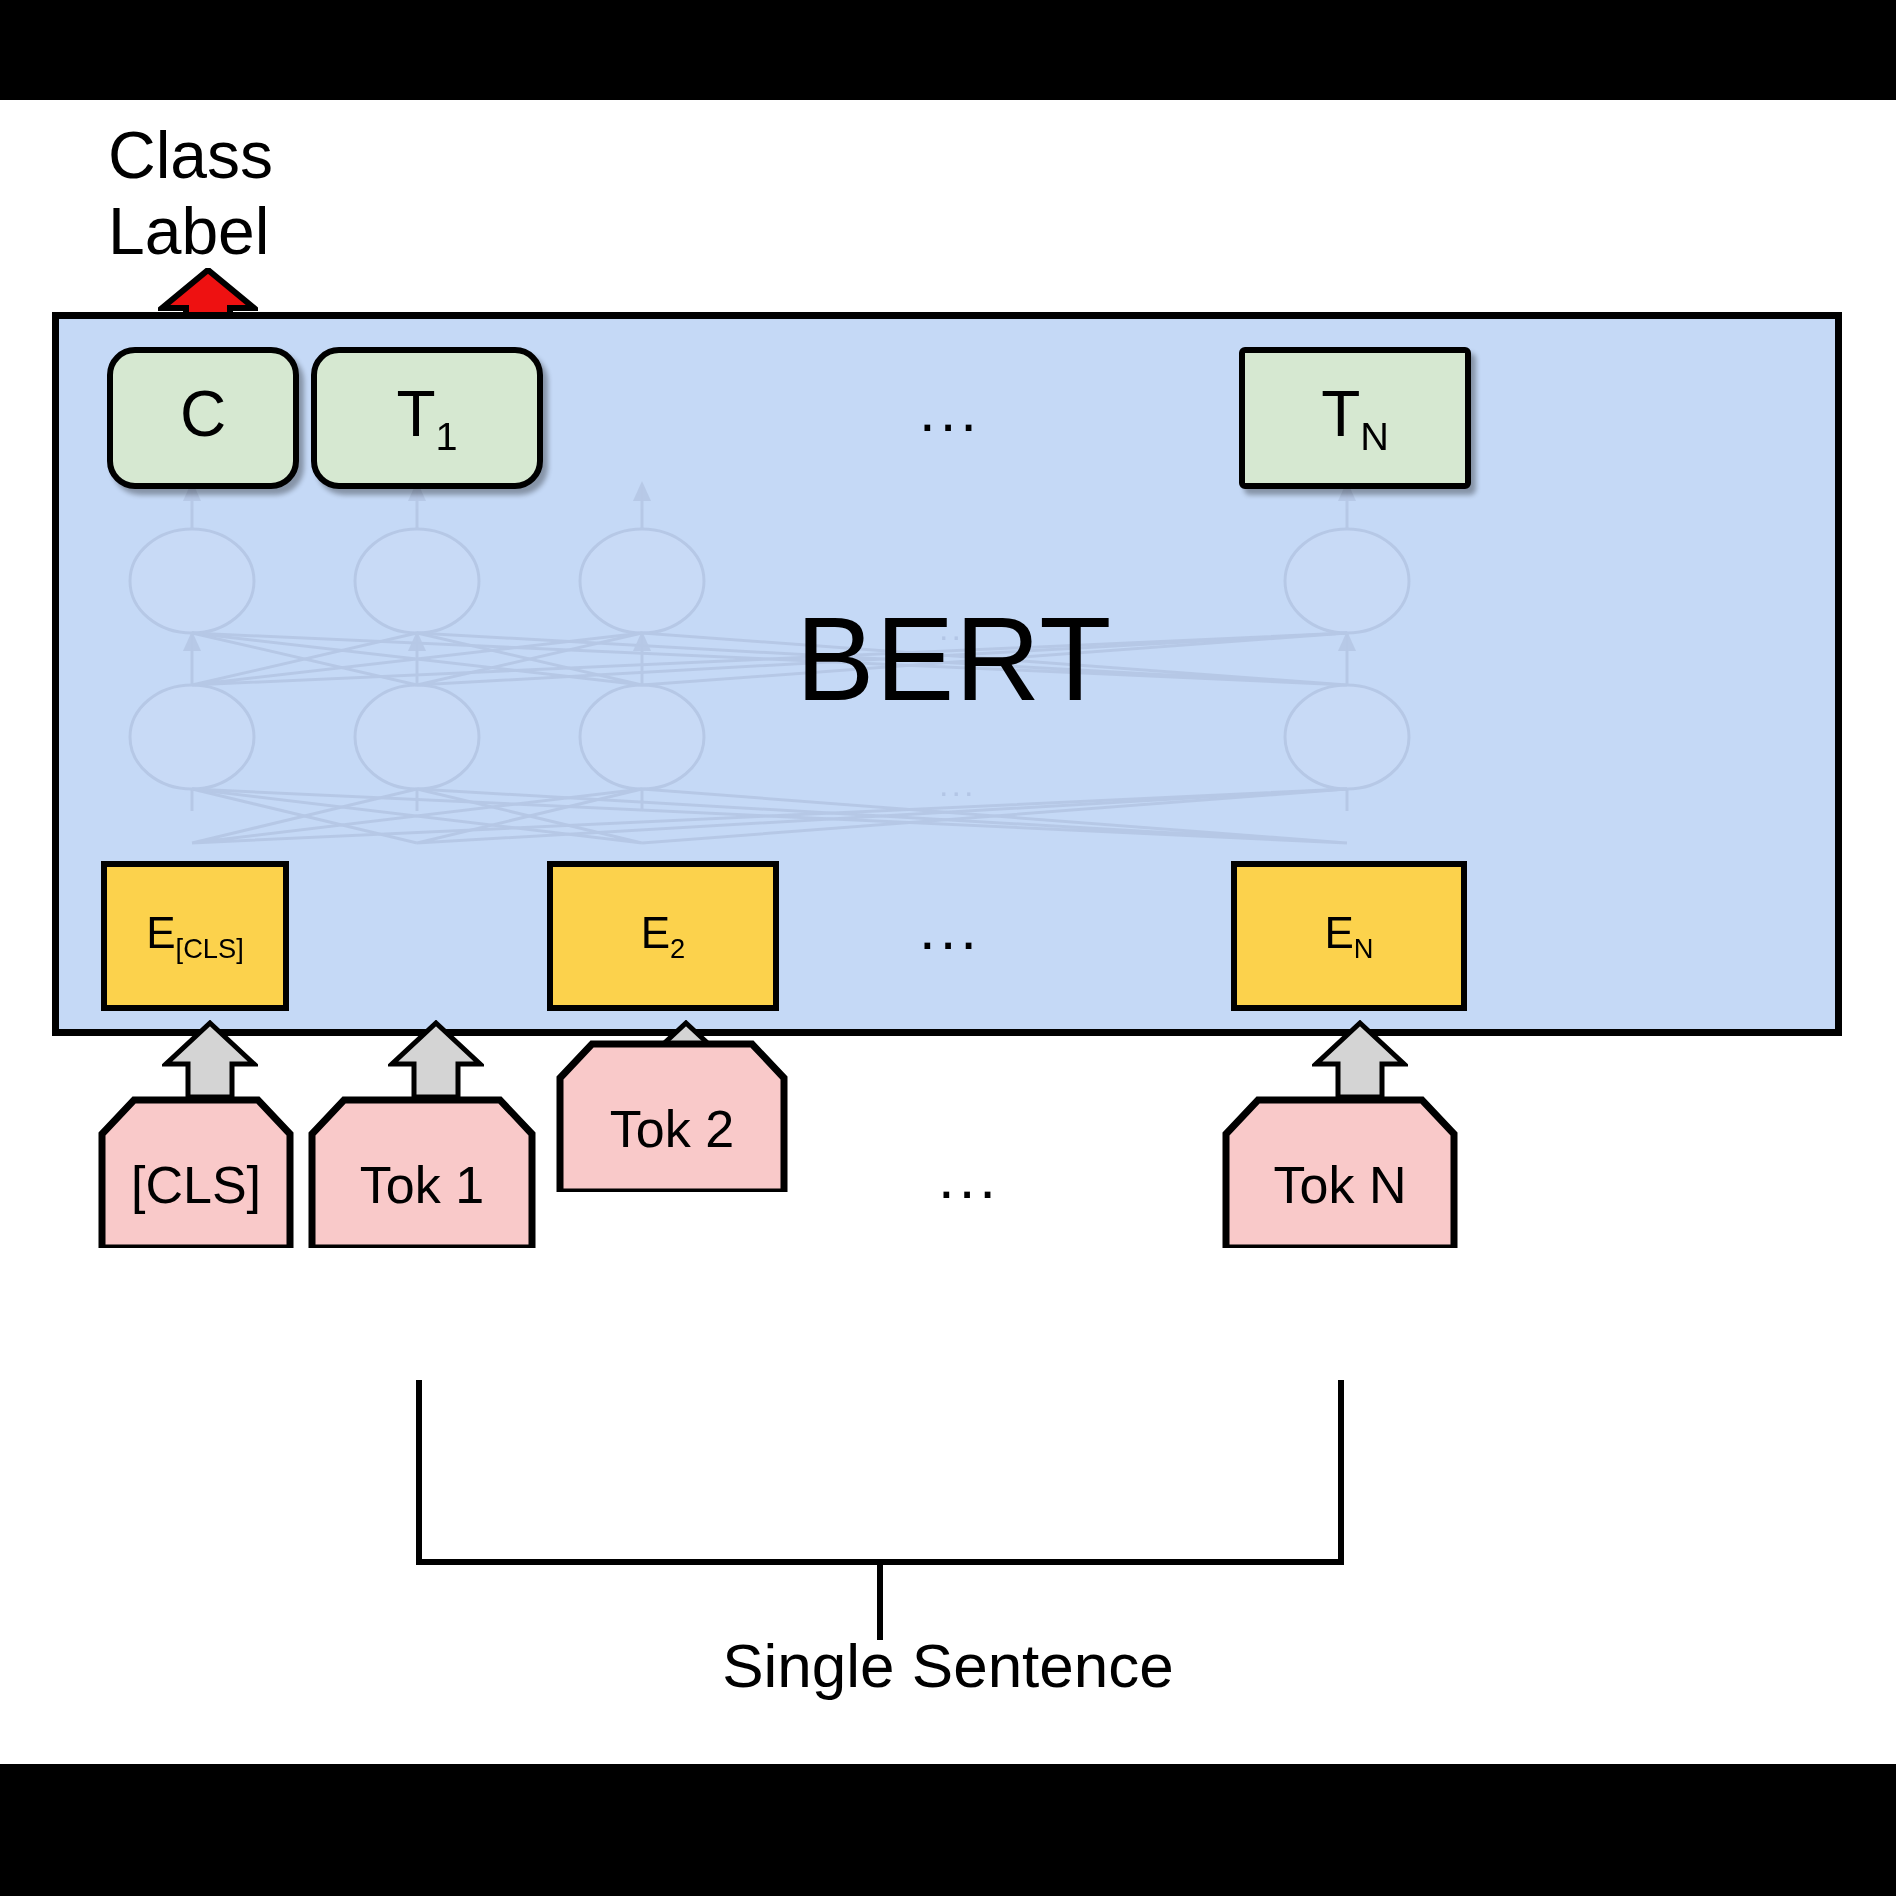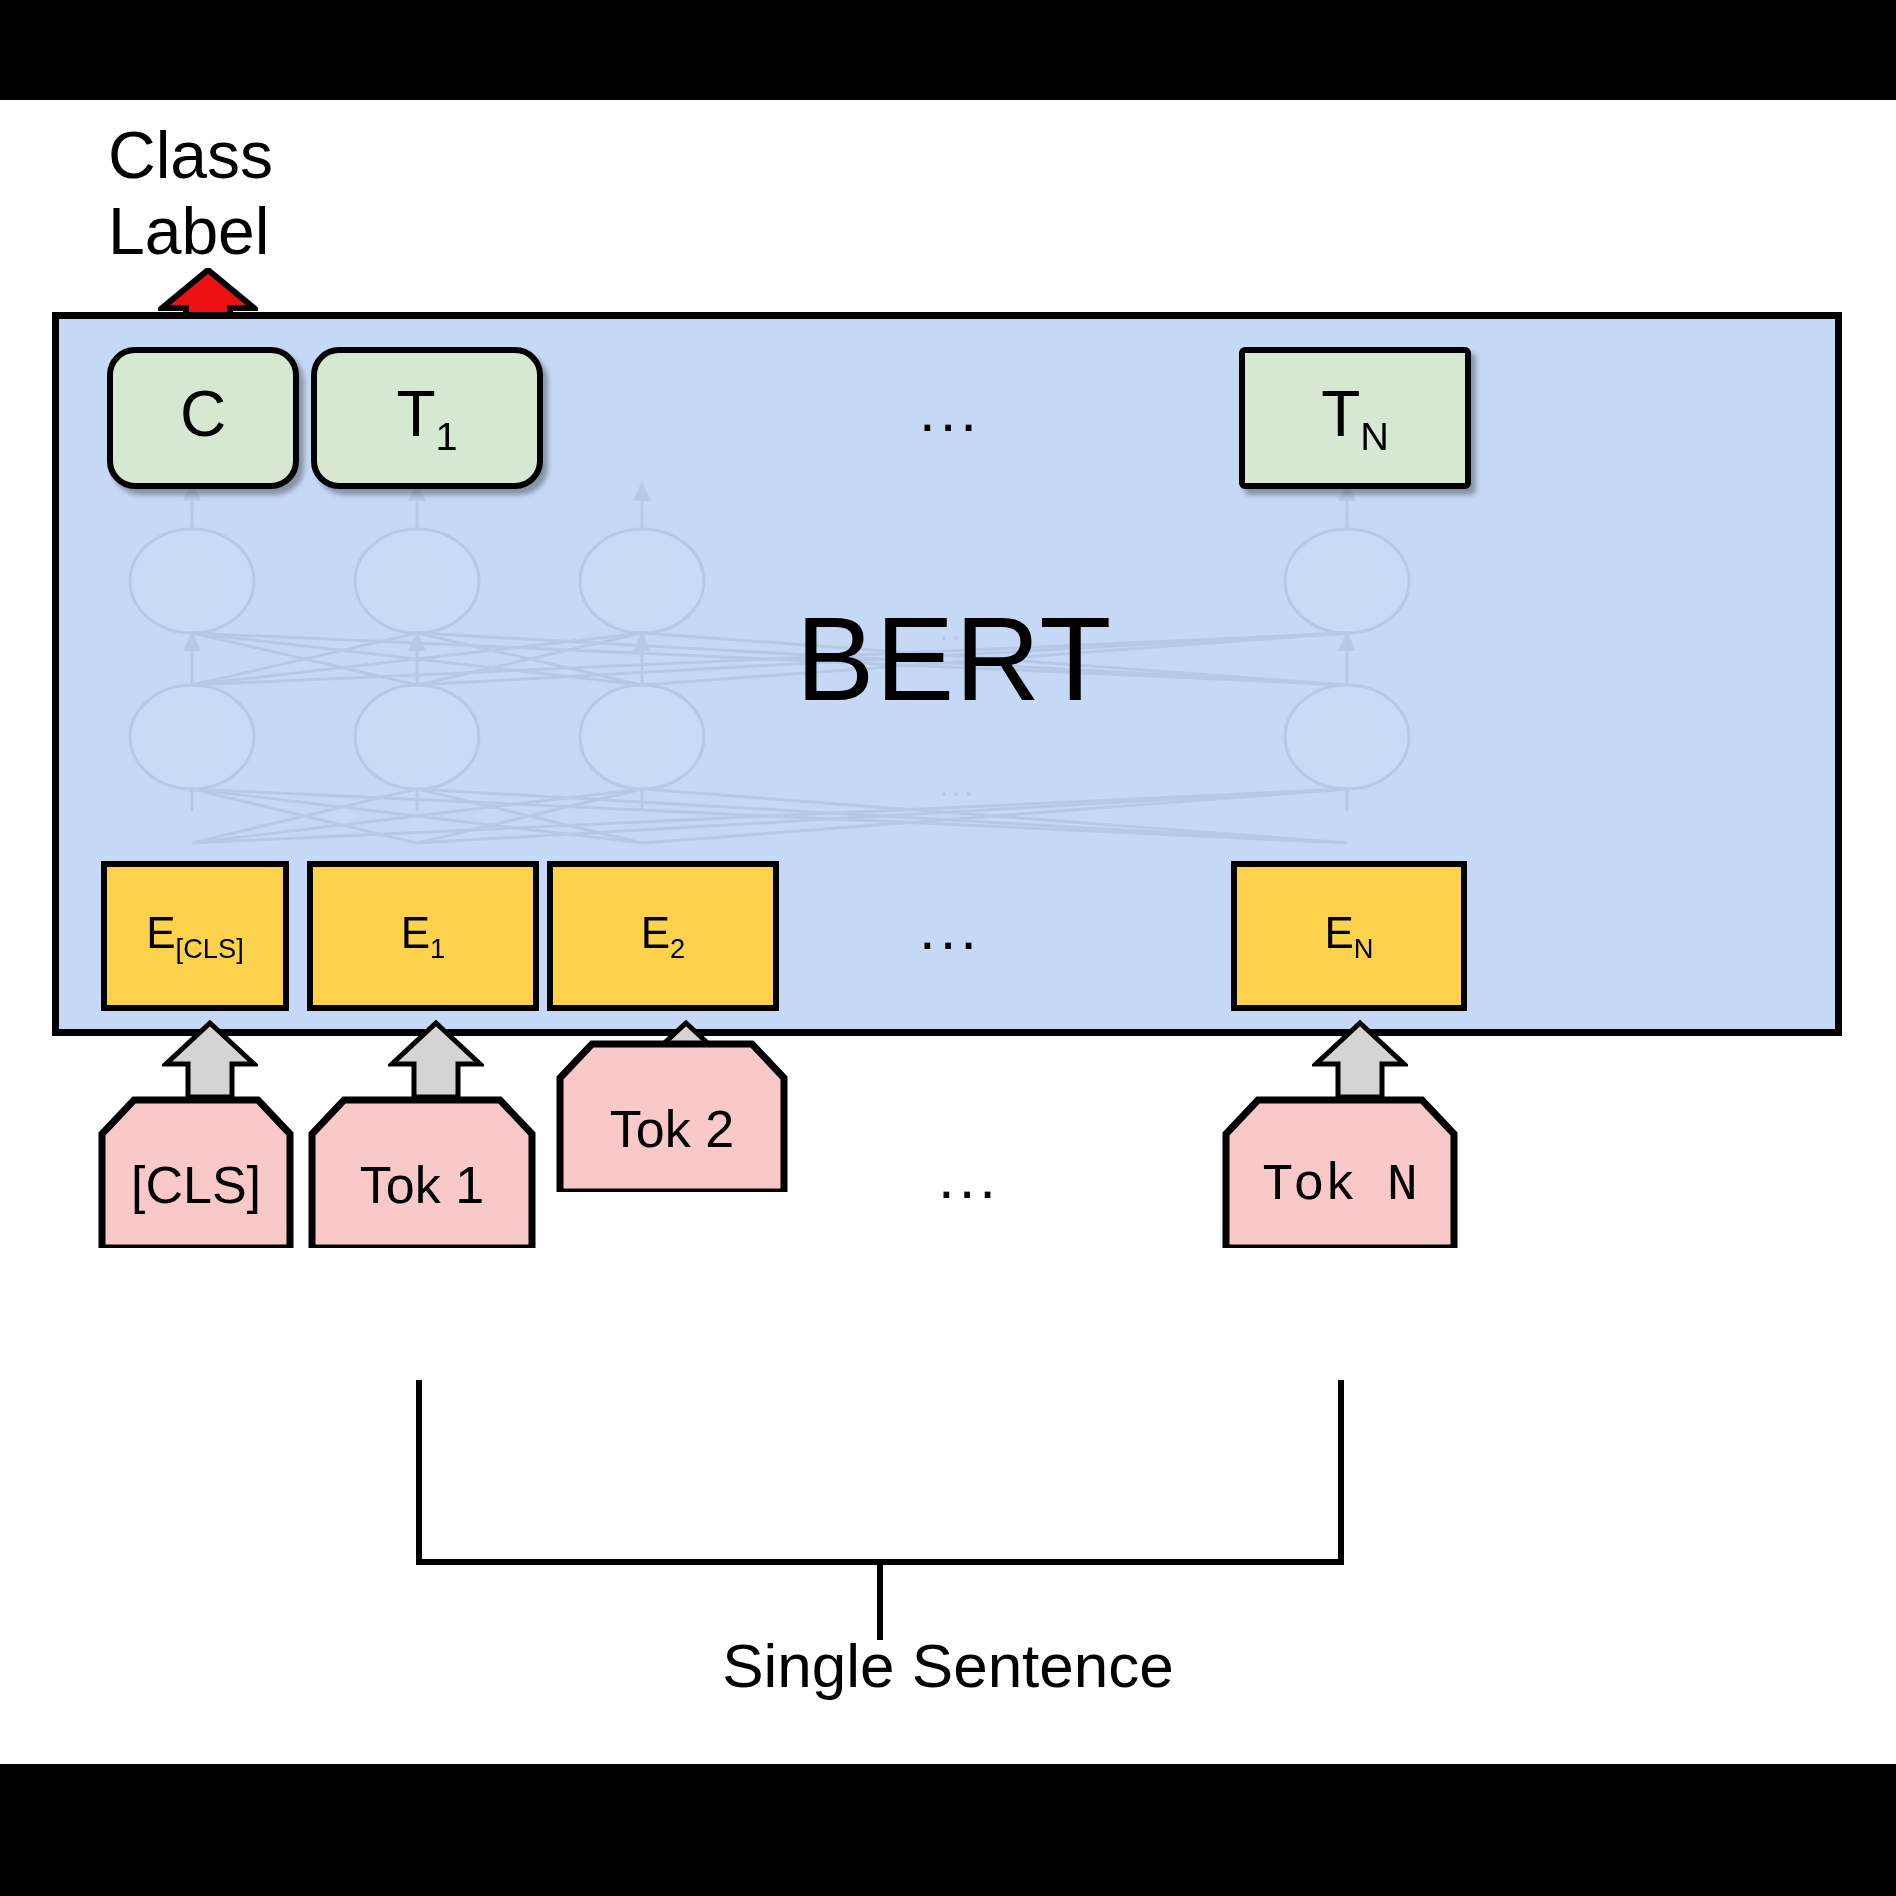--- a/index.html
+++ b/index.html
@@ -271,25 +271,20 @@
       </span>
     </div>
 
     <div class="dots" style="left:860px; top:62px;">...</div>
 
     <div class="emb-box" style="left:42px; top:542px; width:188px;">
       <span>
         <span>E</span><span class="sub">[CLS]</span>
       </span>
     </div>
-    <div class="emb-box" style="left:248px; top:542px; width:232px;">
-      <span>
-        <span>E</span><span class="sub">1</span>
-      </span>
-    </div>
     <div class="emb-box" style="left:488px; top:542px; width:232px;">
       <span>
         <span>E</span><span class="sub">2</span>
       </span>
     </div>
     <div class="emb-box" style="left:1172px; top:542px; width:236px;">
       <span>
         <span>E</span><span class="sub">N</span>
       </span>
     </div>
@@ -332,21 +327,21 @@
     <div class="tok-label">Tok 1</div>
   </div>
 
   <div class="tok-box" style="left:556px; top:1040px; width:232px;">
     <svg class="tok-shape" viewBox="0 0 232 152" preserveAspectRatio="none">
       <polygon points="4,152 4,38 36,4 196,4 228,38 228,152" fill="#f9c9c9" stroke="#000000" stroke-width="7" stroke-linejoin="miter"></polygon>
     </svg>
     <div class="tok-label">Tok 2</div>
   </div>
 
-  <div class="tok-box" style="left:1222px; top:1096px; width:236px;font-family:Liberation Mono, monospace;">
+  <div class="tok-box" style="left:1222px; top:1096px; width:236px;">
     <svg class="tok-shape" viewBox="0 0 236 152" preserveAspectRatio="none">
       <polygon points="4,152 4,38 36,4 200,4 232,38 232,152" fill="#f9c9c9" stroke="#000000" stroke-width="7" stroke-linejoin="miter"></polygon>
     </svg>
     <div class="tok-label">Tok N</div>
   </div>
 
   <div class="dots" style="left:938px; top:1148px;">...</div>
 
   <svg class="bracket-svg" viewBox="0 0 1896 260">
     <g stroke="#000000" stroke-width="6" fill="none">

